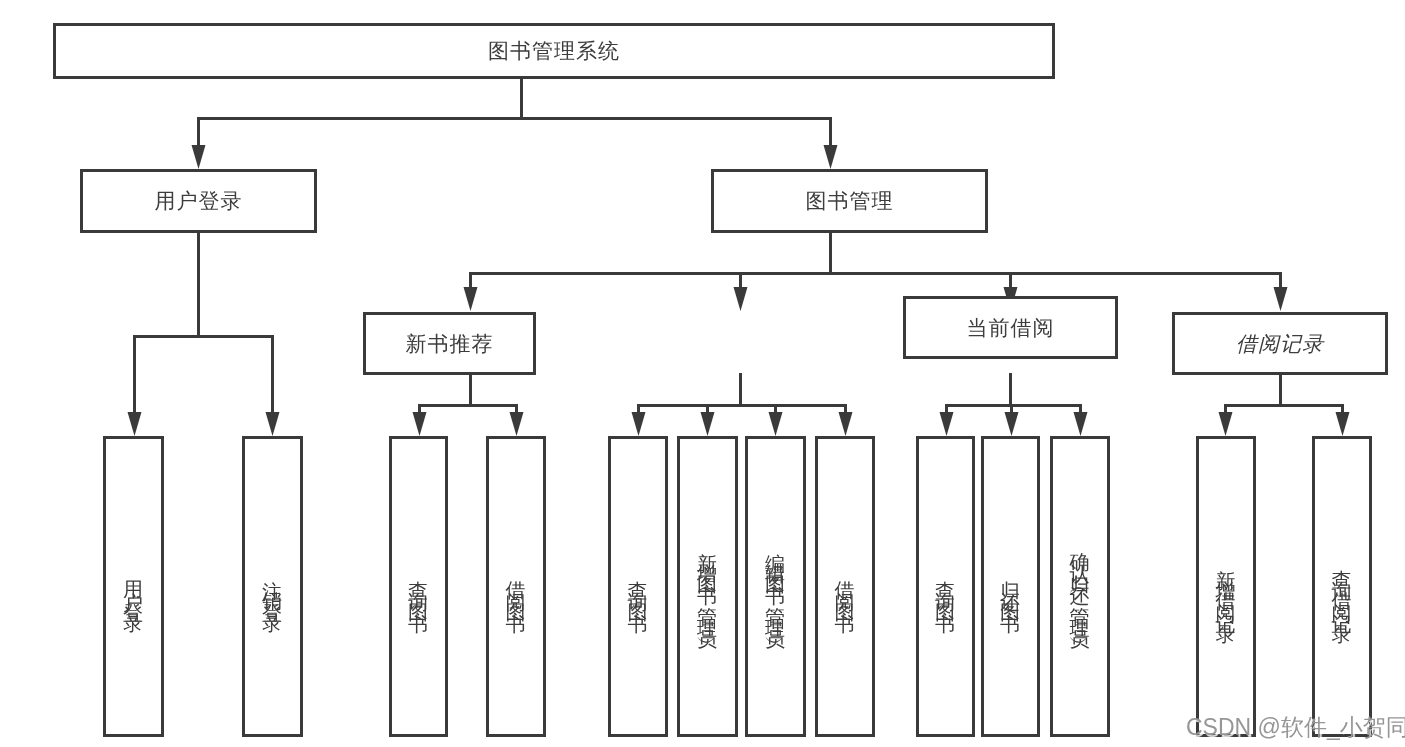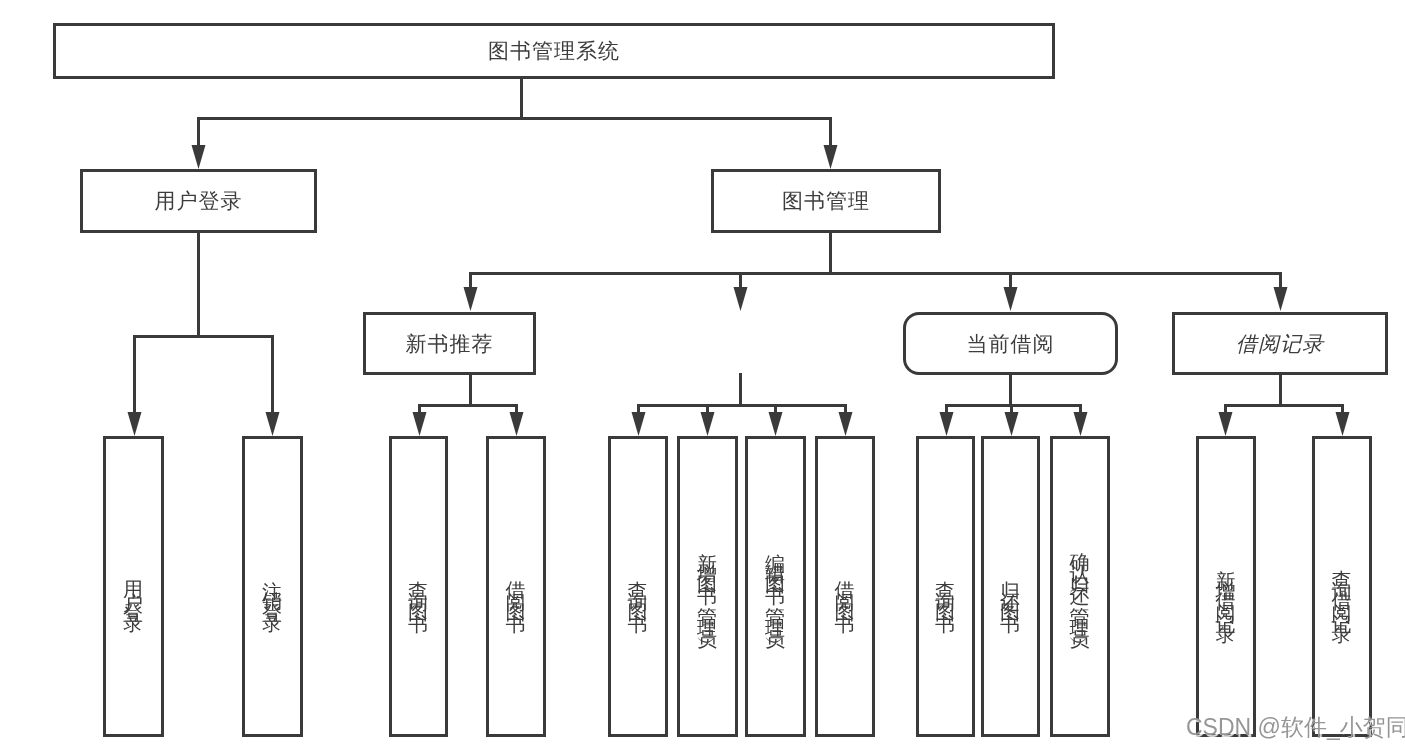--- a/index.html
+++ b/index.html
@@ -76,24 +76,24 @@
     <g>
       <path d="M1280.5 373 V405.5 M1225.5 414 V405.5 H1342.5 V414"></path>
       <polygon points="1218.5,412 1232.5,412 1225.5,436"></polygon>
       <polygon points="1335.5,412 1349.5,412 1342.5,436"></polygon>
     </g>
   </svg>
 
   <div class="box hbox" style="left:21px;top:23px;width:1002px;height:56px;margin-left:32px;">图书管理系统</div>
 
   <div class="box hbox" style="left:80px;top:169px;width:237px;height:64px;">用户登录</div>
-  <div class="box hbox" style="left:711px;top:169px;width:230px;height:64px;">图书管理</div>
+  <div class="box hbox" style="left:711px;top:169px;width:277px;height:64px;">图书管理</div>
 
   <div class="box hbox" style="left:363px;top:312px;width:173px;height:63px;">新书推荐</div>
-  <div class="box hbox" style="left:903px;top:312px;width:215px;height:63px;border-radius:16px;">当前借阅</div>
+  <div class="box hbox" style="left:903px;top:296px;width:215px;height:63px;">当前借阅</div>
   <div class="box hbox" style="left:1172px;top:312px;width:216px;height:63px;font-style:italic;">借阅记录</div>
 
   <div class="box vbox" style="left:103px;top:436px;width:61px;height:301px;">用户登录</div>
   <div class="box vbox" style="left:242px;top:436px;width:61px;height:301px;">注销登录</div>
 
   <div class="box vbox" style="left:389px;top:436px;width:59px;height:301px;">查询图书</div>
   <div class="box vbox" style="left:486px;top:436px;width:60px;height:301px;">借阅图书</div>
 
   <div class="box vbox" style="left:608px;top:436px;width:60px;height:301px;">查询图书</div>
   <div class="box vbox" style="left:677px;top:436px;width:61px;height:301px;">新增图书（管理员）</div>

